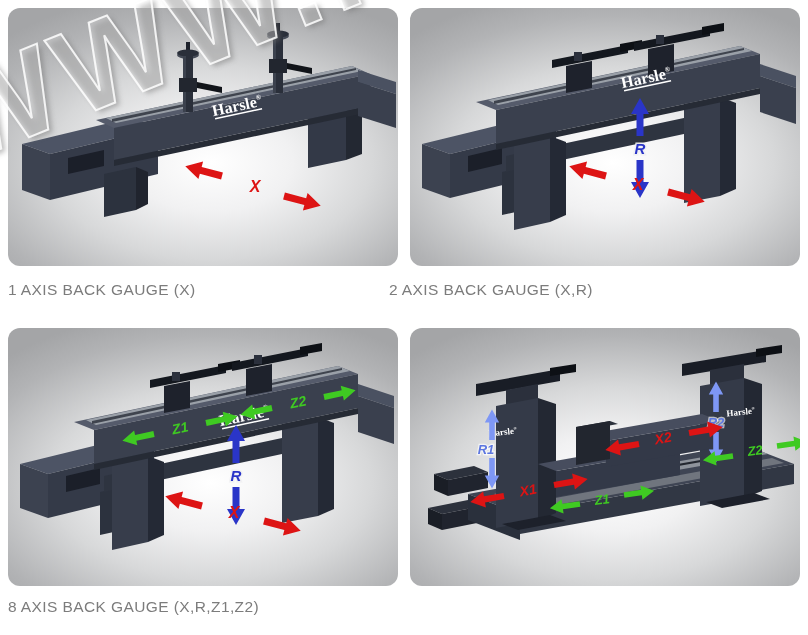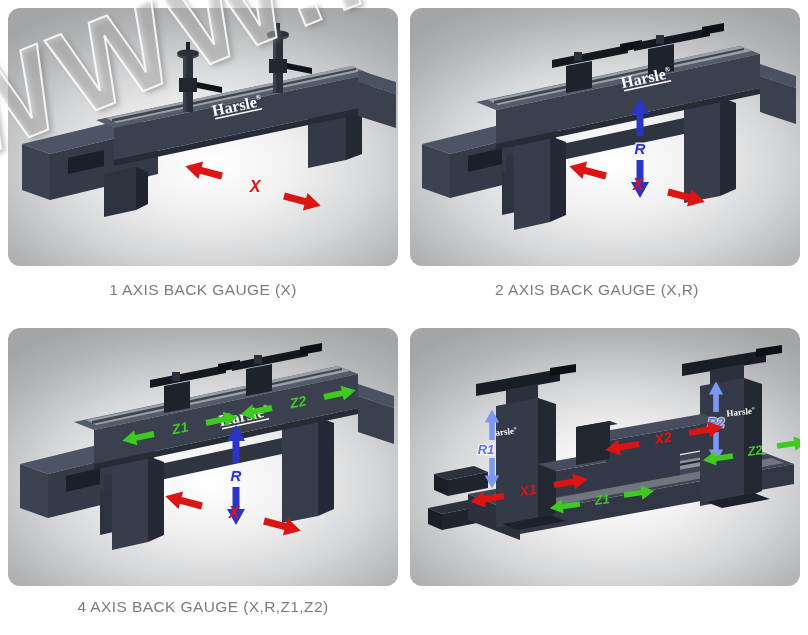--- a/index.html
+++ b/index.html
@@ -10,27 +10,27 @@
   .panel{
     position:absolute;width:390px;height:258px;border-radius:12px;
     background:radial-gradient(ellipse 75% 68% at 52% 60%, #ffffff 0%, #f1f1f2 28%, #d7d8d9 55%, #b2b3b5 84%, #a4a5a7 100%);
     overflow:hidden;
   }
   #panel1{left:8px;top:8px;}
   #panel2{left:410px;top:8px;}
   #panel3{left:8px;top:328px;}
   #panel4{left:410px;top:328px;}
   .caption{
-    position:absolute;width:390px;text-align:center;font-size:15.5px;
+    position:absolute;width:390px;text-align:left;font-size:15.5px;
     color:#7c7c7c;letter-spacing:0.4px;
   }
   #cap1,#cap2{top:281px;}
   #cap3,#cap4{top:598px;}
   #cap1,#cap3{left:8px;}
-  #cap2,#cap4{left:402px;}
+  #cap2,#cap4{left:389px;}
   .watermark{
     position:absolute;left:-20px;top:28px;height:182px;line-height:182px;
     transform:rotate(-22deg);transform-origin:left bottom;
     font-size:122px;font-weight:700;letter-spacing:8px;white-space:nowrap;
     color:rgba(255,255,255,0.22);
     -webkit-text-stroke:2px rgba(255,255,255,0.85);
     text-shadow:3px 4px 5px rgba(110,110,110,0.45);
     pointer-events:none;z-index:30;
   }
   .axis-label{font-weight:bold;font-style:italic;}
@@ -296,17 +296,17 @@
       <g fill="#3fca22">
         <use href="#ar" transform="translate(323,128) rotate(172) scale(0.8)"></use>
         <use href="#ar" transform="translate(367,118) rotate(-8) scale(0.8)"></use>
         <text class="axis-label" x="345" y="127" text-anchor="middle" font-size="13" fill="#3fca22" transform="rotate(-8 345 122)">Z2</text>
       </g>
     </svg>
   </div>
 
   <div class="caption" id="cap1">1 AXIS BACK GAUGE (X)</div>
   <div class="caption" id="cap2">2 AXIS BACK GAUGE (X,R)</div>
-  <div class="caption" id="cap3">4 AXIS BACK GAUGE (X,R,Z1,Z2)</div>
+  <div class="caption" id="cap3">8 AXIS BACK GAUGE (X,R,Z1,Z2)</div>
 
   <div class="watermark">WWW.HARSLE</div>
 
 </div>
 
 </body></html>

